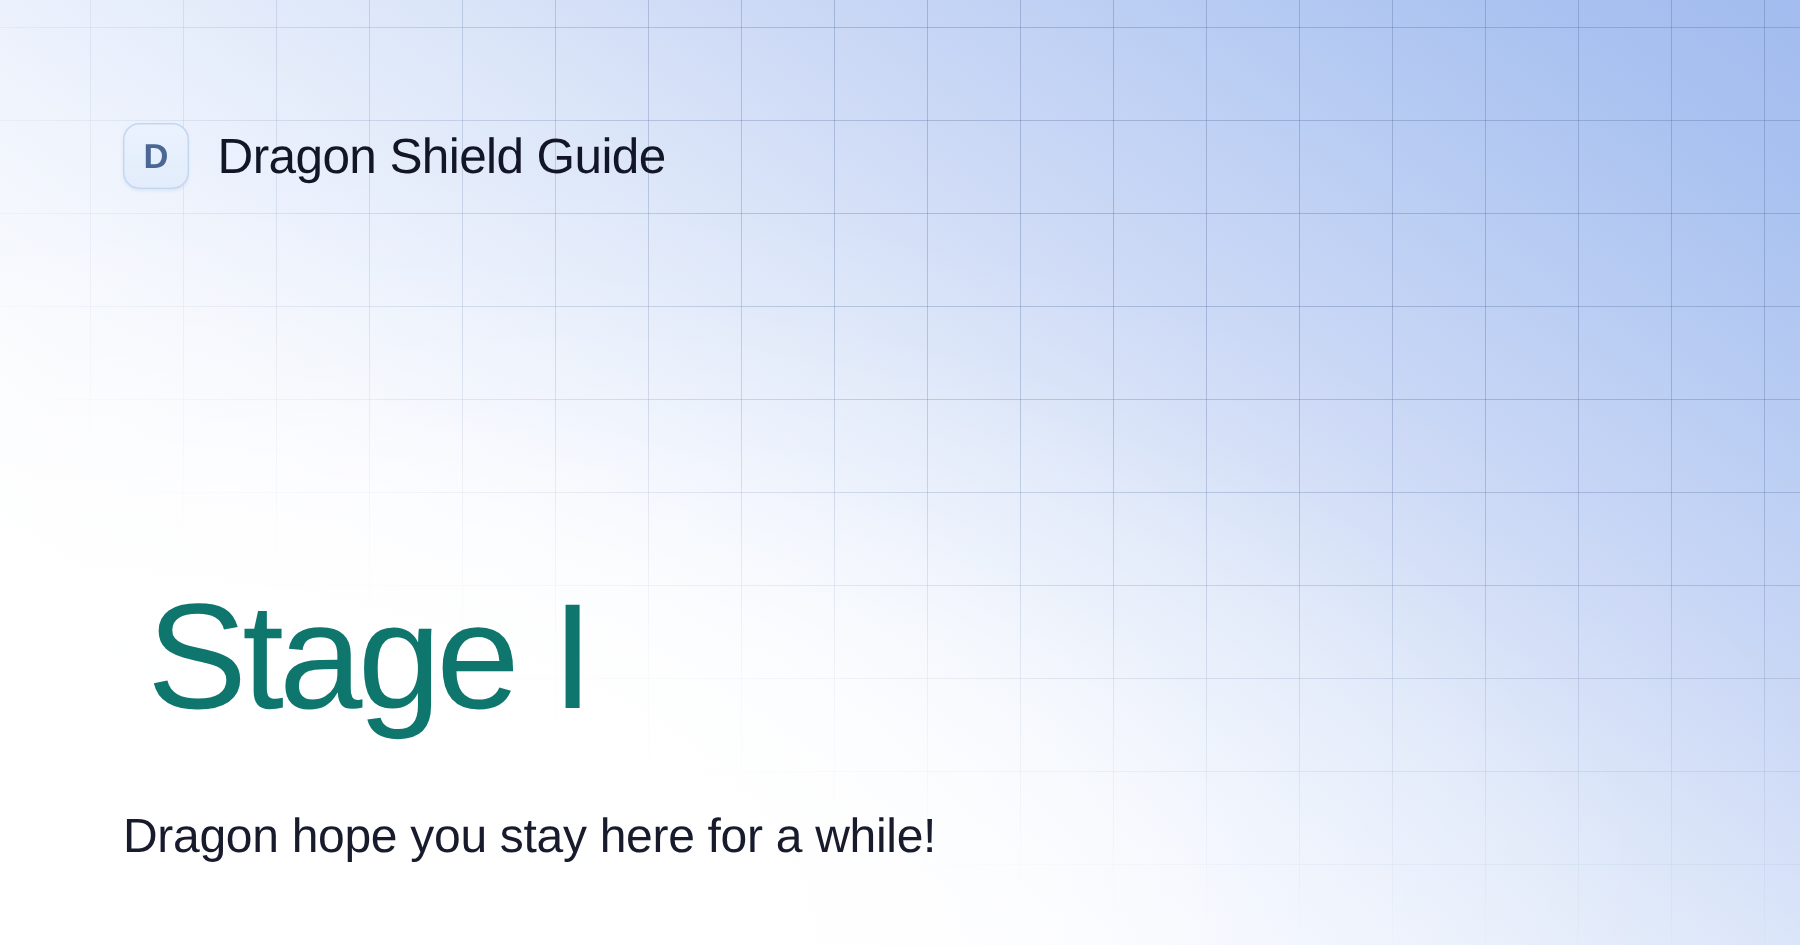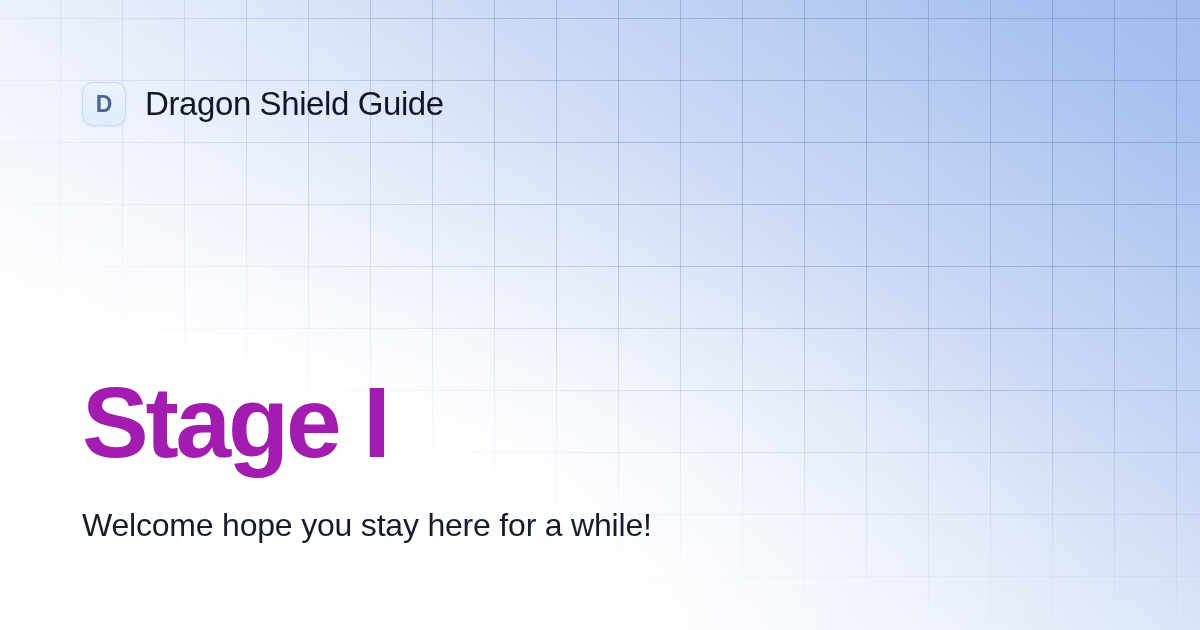--- a/index.html
+++ b/index.html
@@ -149,25 +149,25 @@
 
   .hero {
     position: absolute;
     left: 82px;
     top: 372px;
     width: 1000px;
   }
 
   .hero-title {
     font-size: 100px;
-    font-weight: bold;
-    color: #a21caf;
+    font-weight: normal;
+    color: #0f766e;
     letter-spacing: -3.2px;
     line-height: 1.0;
-    margin: 0;
+    margin: 16px;
     white-space: nowrap;
   }
 
   .hero-subtitle {
     font-size: 32px;
     font-weight: normal;
     color: #171b2c;
     letter-spacing: -0.2px;
     line-height: 1.2;
     margin: 0;
@@ -187,17 +187,17 @@
 
   <div class="content">
 
     <div class="brand">
       <div class="brand-badge">D</div>
       <div class="brand-name">Dragon Shield Guide</div>
     </div>
 
     <div class="hero">
       <h1 class="hero-title">Stage I</h1>
-      <p class="hero-subtitle">Welcome hope you stay here for a while!</p>
+      <p class="hero-subtitle">Dragon hope you stay here for a while!</p>
     </div>
 
   </div>
 </div>
 
 </body></html>

